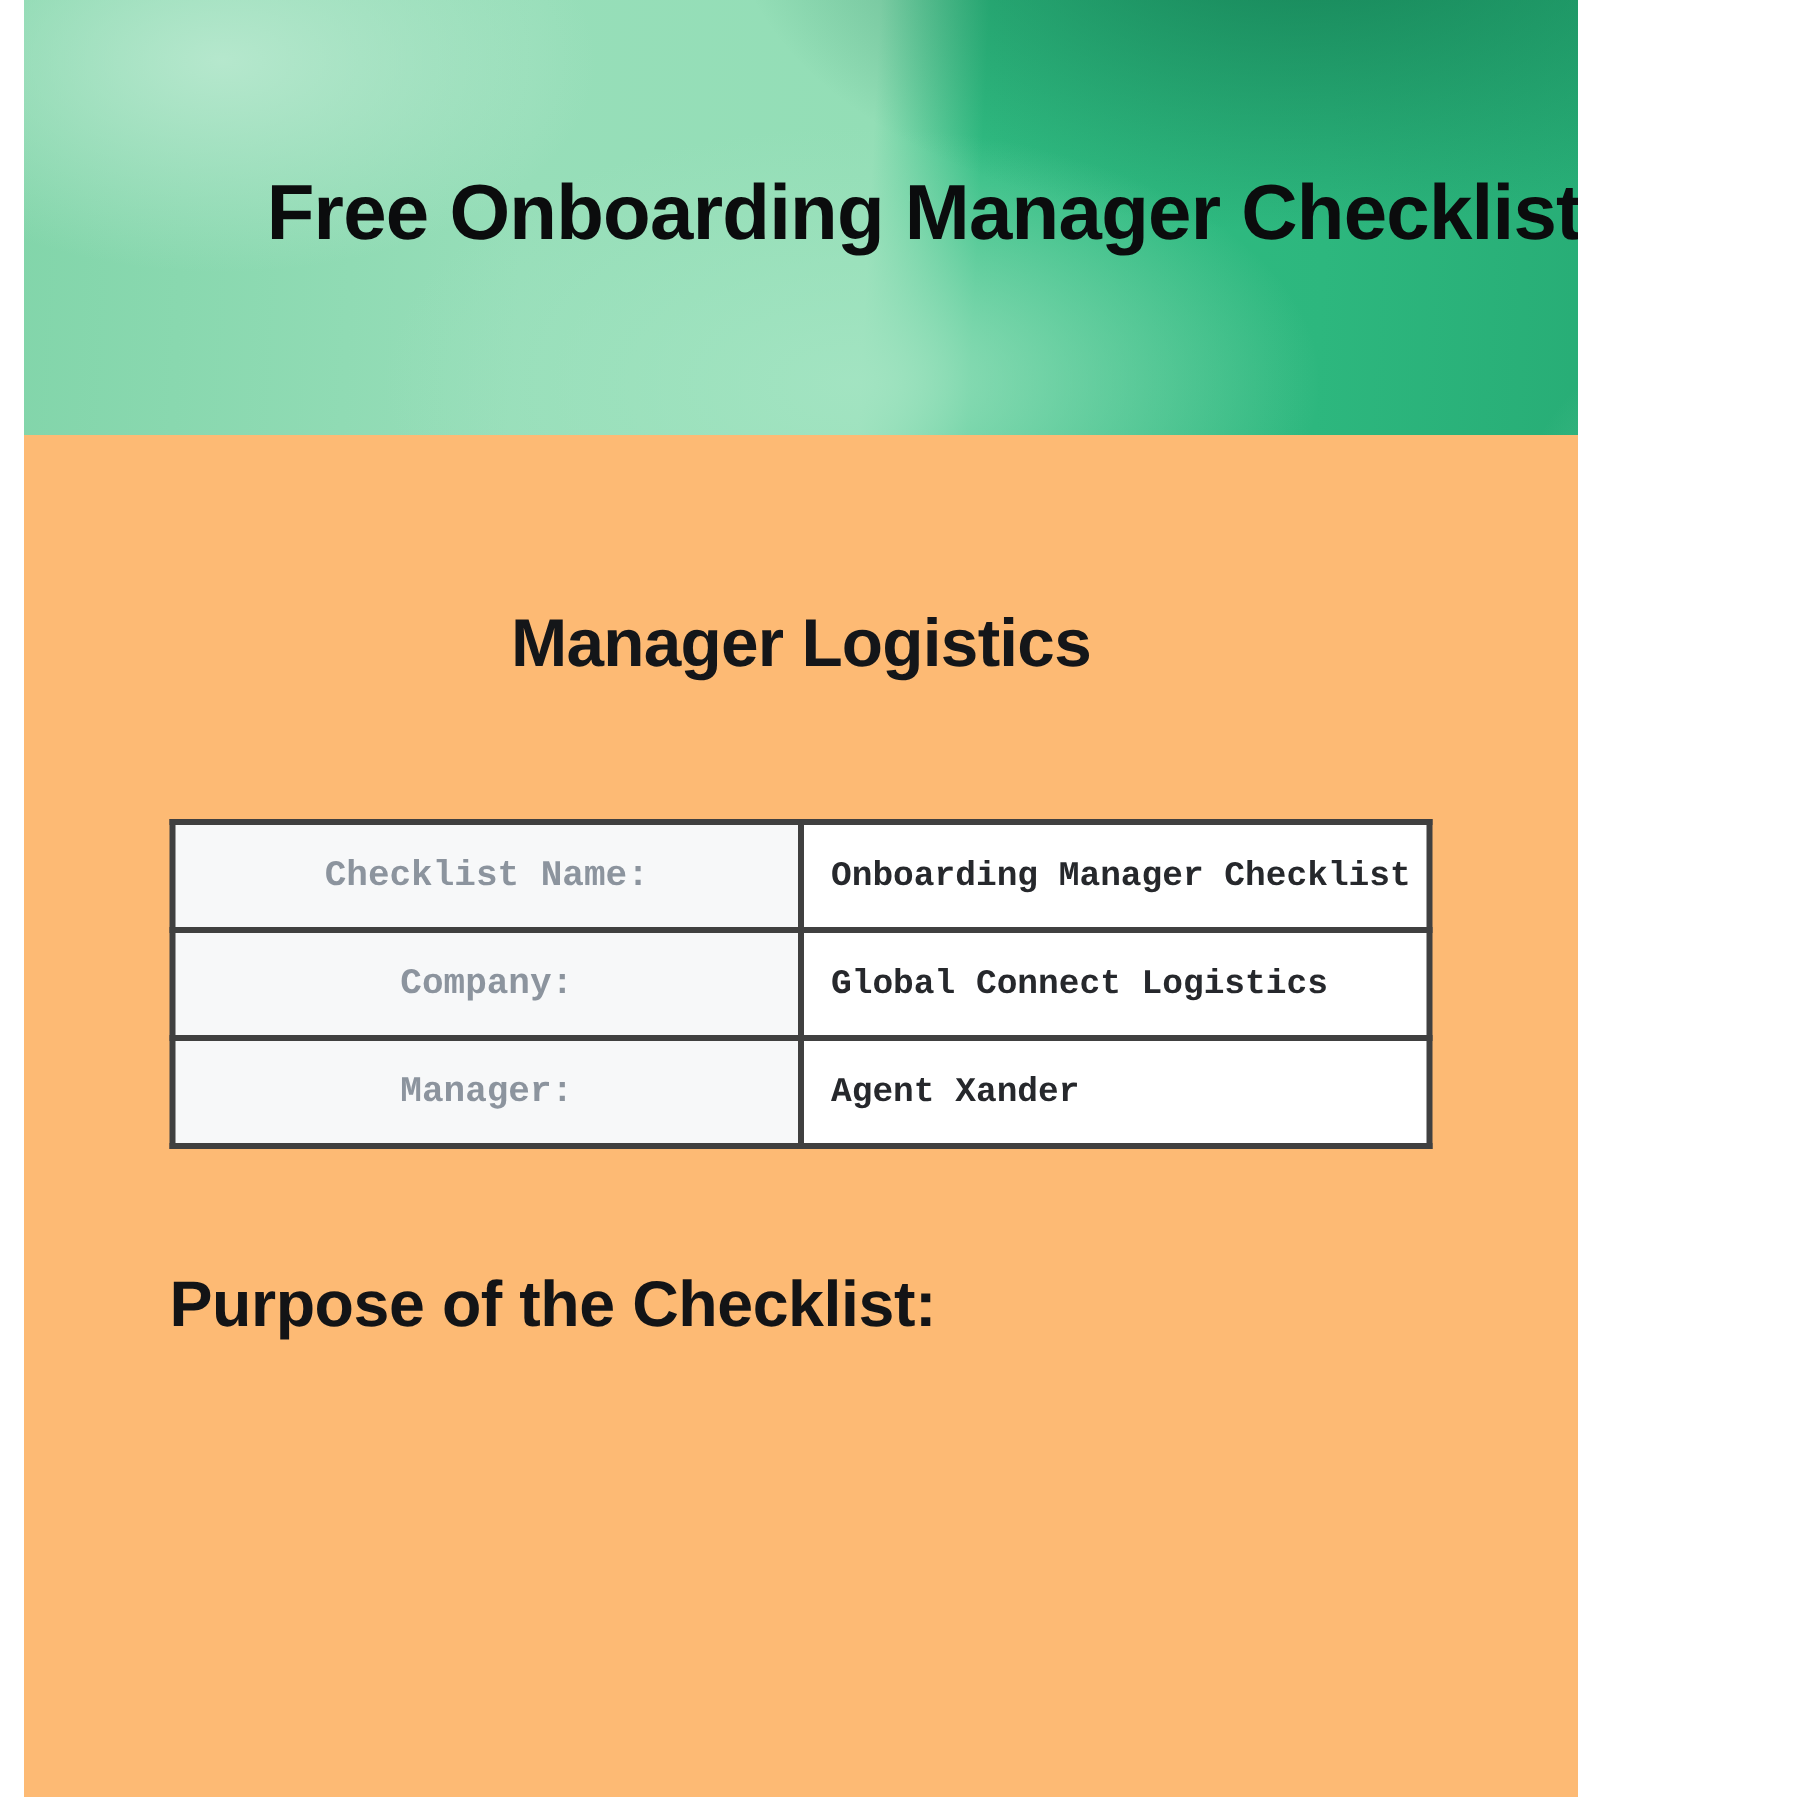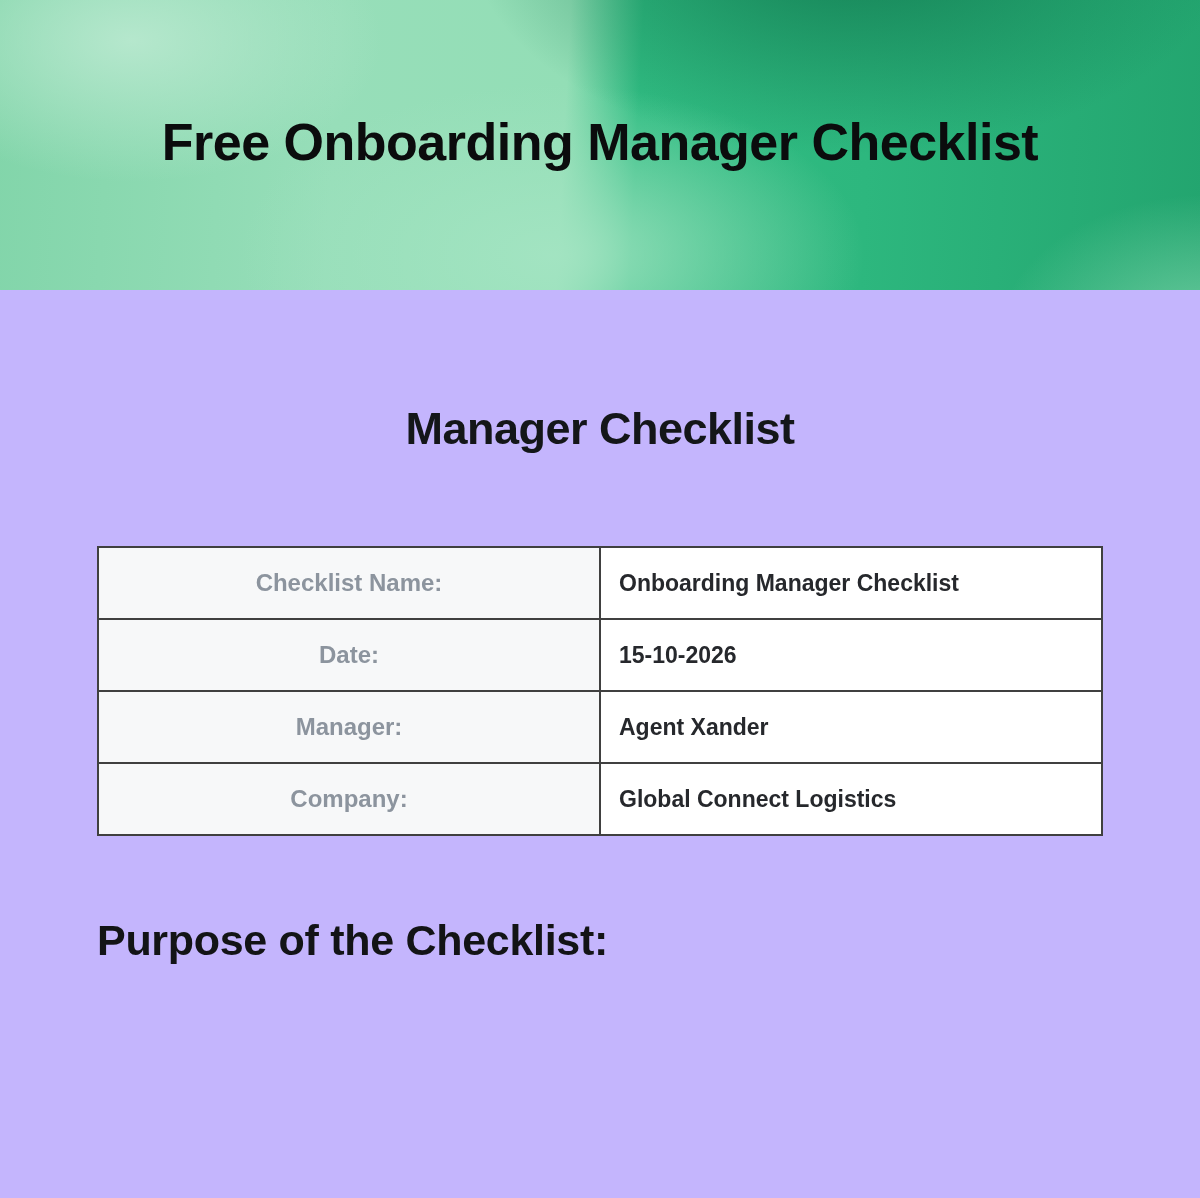--- a/index.html
+++ b/index.html
@@ -4,24 +4,25 @@
 <style>
   * { margin: 0; padding: 0; box-sizing: border-box; }
 
   html, body {
     width: 1200px;
     background: #ffffff;
     font-family: "Liberation Sans", "DejaVu Sans", sans-serif;
   }
 
   .page {
-    width: 1200px;
+    width: 1036px;
     height: 1198px;
-    background: #c4b5fd;
+    background: #fdba74;
     overflow: hidden;
+    margin-left: 16px;
   }
 
   
   .banner {
     width: 1200px;
     height: 290px;
     display: flex;
     align-items: center;
     justify-content: center;
     background:
@@ -56,23 +57,24 @@
   }
 
   
   .info-table {
     margin-top: 90px;
     width: 100%;
     border-collapse: collapse;
   }
 
   .info-table td {
-    border: 2px solid #404040;
+    border: 4px solid #404040;
     height: 72px;
     vertical-align: middle;
+    font-family: Liberation Mono, monospace;
   }
 
   .info-table td.cell-label {
     width: 50%;
     background: #f7f8f9;
     color: #8c949e;
     font-weight: 700;
     font-size: 24px;
     text-align: center;
   }
@@ -107,39 +109,35 @@
 <body>
 
 <div class="page">
 
   <header class="banner">
     <h1 class="banner-title">Free Onboarding Manager Checklist</h1>
   </header>
 
   <main class="content">
 
-    <h2 class="doc-title">Manager Checklist</h2>
+    <h2 class="doc-title">Manager Logistics</h2>
 
     <table class="info-table">
       <tbody>
         <tr>
           <td class="cell-label">Checklist Name:</td>
           <td class="cell-value">Onboarding Manager Checklist</td>
         </tr>
         <tr>
-          <td class="cell-label">Date:</td>
-          <td class="cell-value">15-10-2026</td>
+          <td class="cell-label">Company:</td>
+          <td class="cell-value">Global Connect Logistics</td>
         </tr>
         <tr>
           <td class="cell-label">Manager:</td>
           <td class="cell-value">Agent Xander</td>
-        </tr>
-        <tr>
-          <td class="cell-label">Company:</td>
-          <td class="cell-value">Global Connect Logistics</td>
         </tr>
       </tbody>
     </table>
 
     <h3 class="purpose-heading">Purpose of the Checklist:</h3>
 
 
   </main>
 </div>
 

